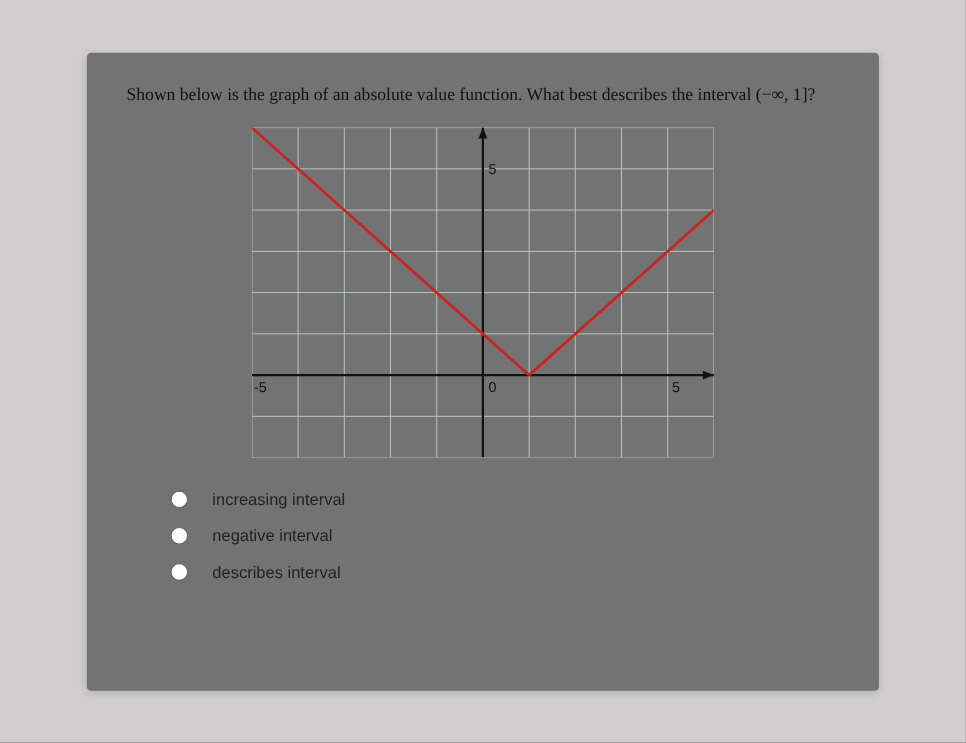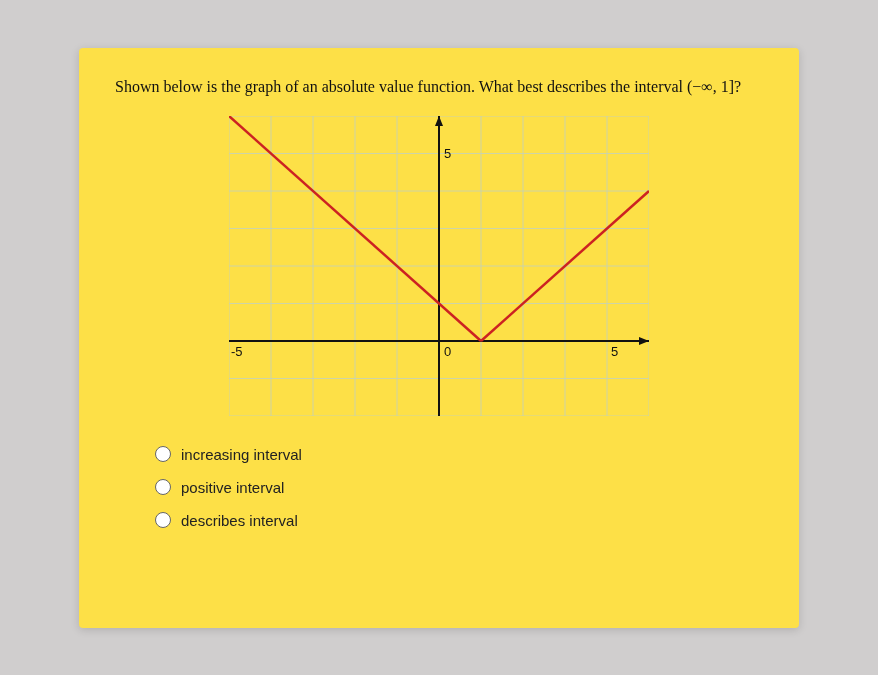--- a/index.html
+++ b/index.html
@@ -8,21 +8,21 @@
       width: 878px;
       height: 675px;
       background: #d0cece;
       font-family: 'Times New Roman', Times, serif;
       display: flex;
       align-items: center;
       justify-content: center;
     }
 
     .card {
-      background: #fde047;
+      background: #737373;
       width: 720px;
       min-height: 580px;
       border-radius: 4px;
       padding: 28px 36px 36px 36px;
       box-shadow: 0 2px 8px rgba(0,0,0,0.15);
     }
 
     .question-text {
       font-size: 16px;
       color: #111;
@@ -68,20 +68,21 @@
       border: 1.5px solid #666;
       background: #fff;
       flex-shrink: 0;
       cursor: pointer;
     }
 
     .option-label {
       font-size: 15px;
       color: #222;
       font-family: Arial, sans-serif;
+      margin-left: 12px;
     }
   </style>
 </head>
 <body>
 
 <div class="card">
 
   <div class="question-text">Shown below is the graph of an absolute value function.  What best describes the interval (−∞, 1]?</div>
 
   <div class="graph-container">
@@ -137,21 +138,21 @@
   <div class="options">
 
     <div class="option-row">
       <div class="option-radio"></div>
       <span class="option-label">increasing interval</span>
     </div>
 
 
     <div class="option-row">
       <div class="option-radio"></div>
-      <span class="option-label">positive interval</span>
+      <span class="option-label">negative interval</span>
     </div>
 
     <div class="option-row">
       <div class="option-radio"></div>
       <span class="option-label">describes interval</span>
     </div>
 
   </div>
 
 </div>

